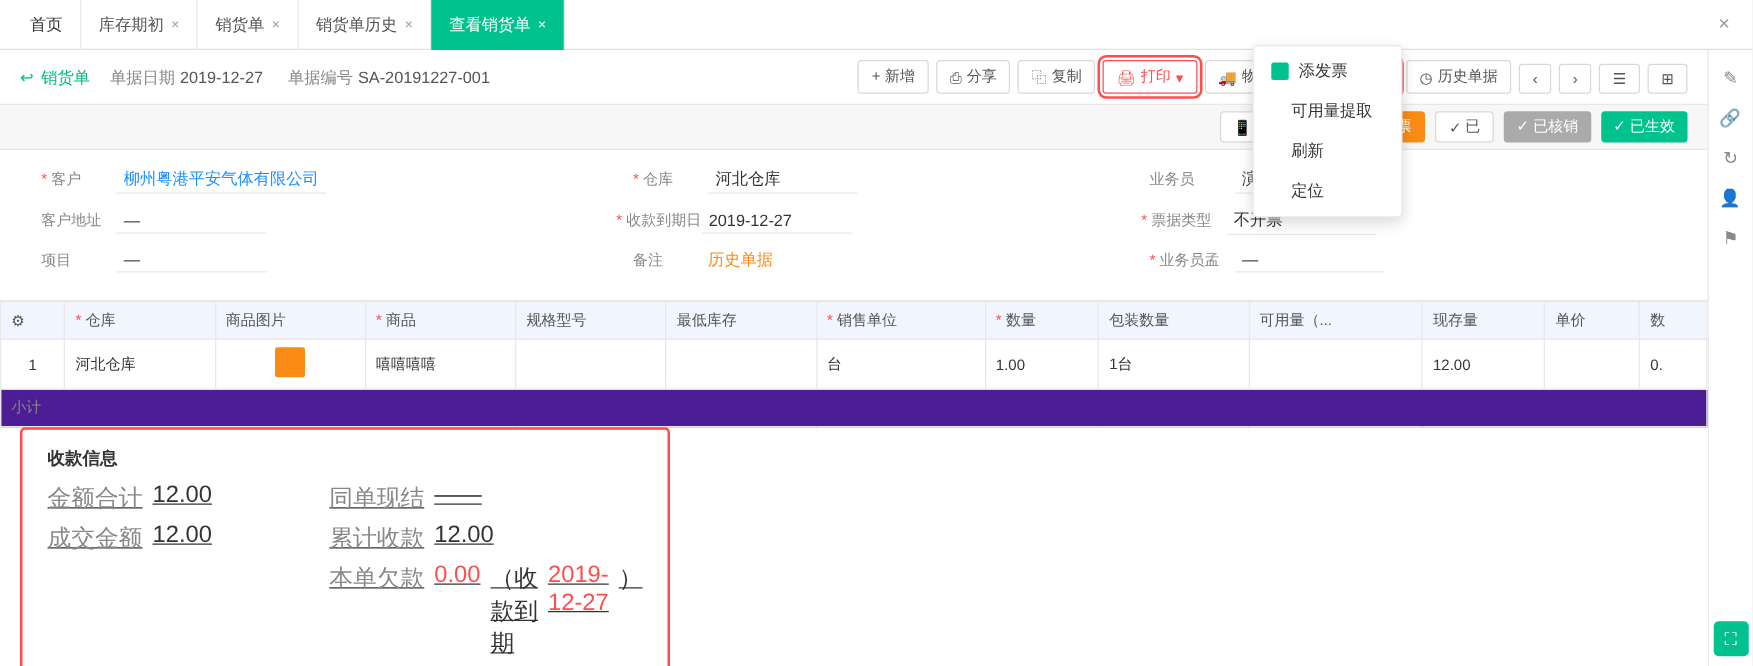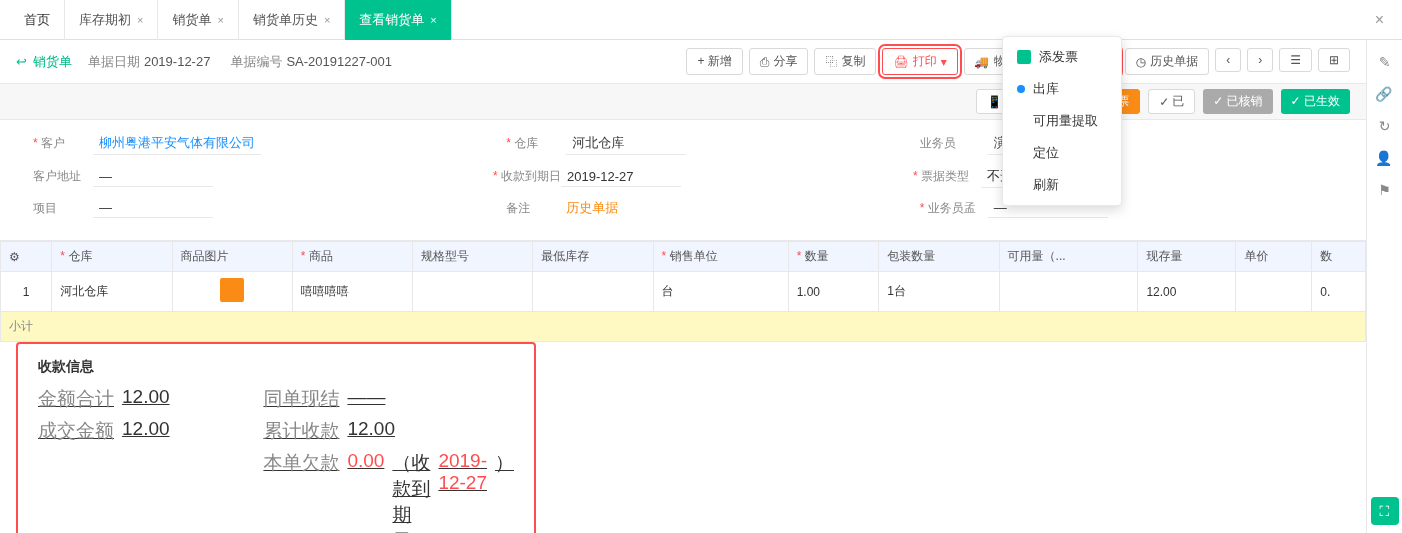--- a/index.html
+++ b/index.html
@@ -76,21 +76,21 @@
 
     
     .table-wrapper { flex: 1; overflow: auto; background: #fff; }
     .data-table { width: 100%; border-collapse: collapse; font-size: 12px; }
     .data-table th {
       background: #f0f5ff; color: #555; padding: 6px 8px; text-align: left;
       border: 1px solid #e8e8e8; white-space: nowrap; font-weight: normal;
     }
     .data-table th.required::before { content: "* "; color: #ff4d4f; }
     .data-table td { padding: 6px 8px; border: 1px solid #e8e8e8; color: #333; white-space: nowrap; }
-    .data-table tr.subtotal td { background: #fef9c3; color: #888; font-family: Liberation Mono, monospace; }
+    .data-table tr.subtotal td { background: #4c1d95; color: #888; font-family: Liberation Mono, monospace; }
     .row-num { color: #999; text-align: center; }
 
     
     .payment-section {
       background: #fff; border: 2px solid #ff4d4f; border-radius: 4px;
       margin: 0 16px; padding: 14px 20px; max-width: 520px;
     }
     .payment-title { font-weight: bold; font-size: 14px; margin-bottom: 10px; }
     .payment-grid { display: grid; grid-template-columns: 1fr 1fr; gap: 6px 20px; }
     .payment-row { display: flex; gap: 8px; font-size: 19px; text-decoration: underline; }
@@ -171,21 +171,21 @@
         <span>
           <label>单据日期</label>
           <span>2019-12-27</span>
         </span>
         <span>
           <label>单据编号</label>
           <span>SA-20191227-001</span>
         </span>
       </div>
 
-      <div style="margin-left:auto; display:flex; align-items:flex-start; gap:6px;">
+      <div style="margin-left:auto; display:flex; align-items:flex-end; gap:6px;">
         <button class="action-btn">+ 新增</button>
         <button class="action-btn">
           <span>⎙</span>
           <span>分享</span>
         </button>
         <button class="action-btn">
           <span>⿻</span>
           <span>复制</span>
         </button>
         <button class="action-btn highlight" style="outline:2px solid #ff4d4f; outline-offset:2px;">
@@ -210,34 +210,30 @@
         <button class="action-btn">☰</button>
         <button class="action-btn">⊞</button>
       </div>
 
       <div class="dropdown-menu">
         <div class="dropdown-item">
           <span class="icon-sq"></span>
           <span>添发票</span>
         </div>
         <div class="dropdown-item">
-          <span class="dot blue"></span>
-          <span>出库</span>
+          <span style="width:8px;display:inline-block;"></span>
+          <span>可用量提取</span>
         </div>
         <div class="dropdown-item">
           <span style="width:8px;display:inline-block;"></span>
-          <span>可用量提取</span>
+          <span>刷新</span>
         </div>
         <div class="dropdown-item">
           <span style="width:8px;display:inline-block;"></span>
           <span>定位</span>
-        </div>
-        <div class="dropdown-item">
-          <span style="width:8px;display:inline-block;"></span>
-          <span>刷新</span>
         </div>
       </div>
     </div>
 
     <div class="action-bar2">
       <button class="btn-sm">
         <span>📱</span>
         <span>来自手机</span>
       </button>
       <button class="btn-sm orange">

